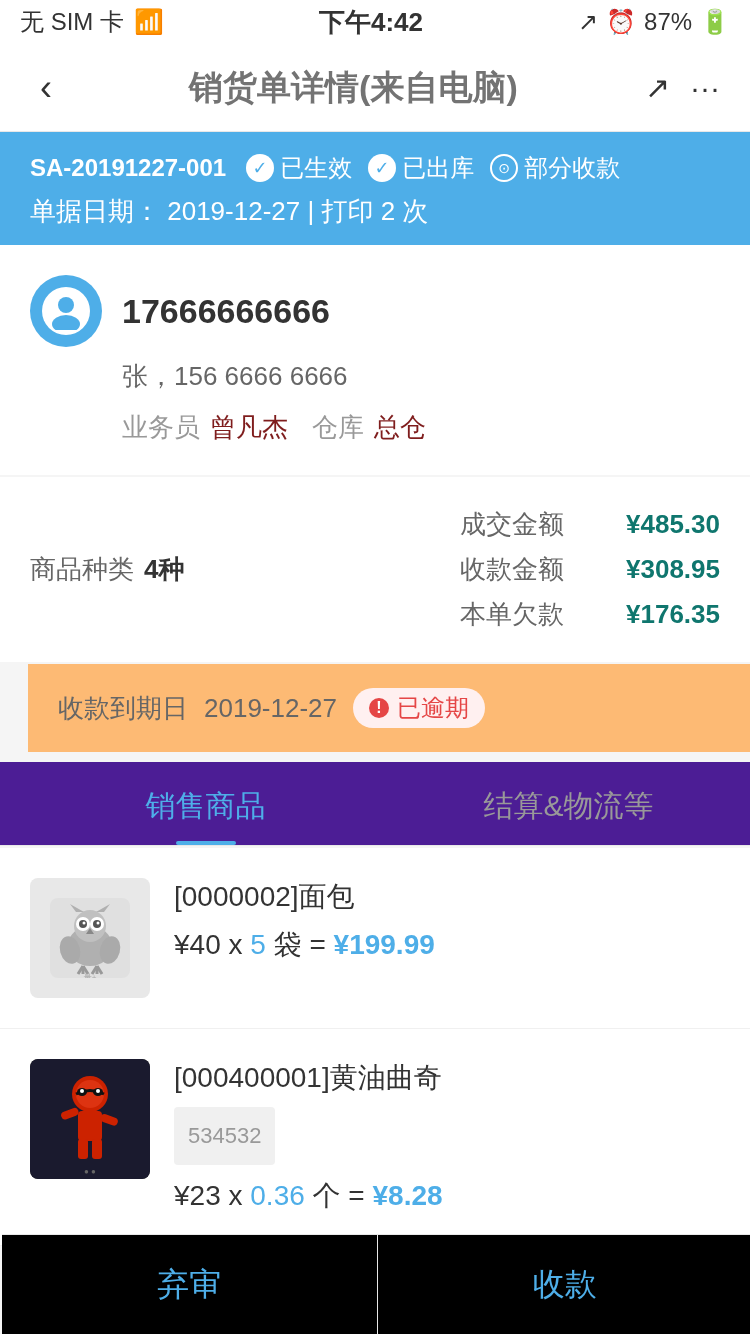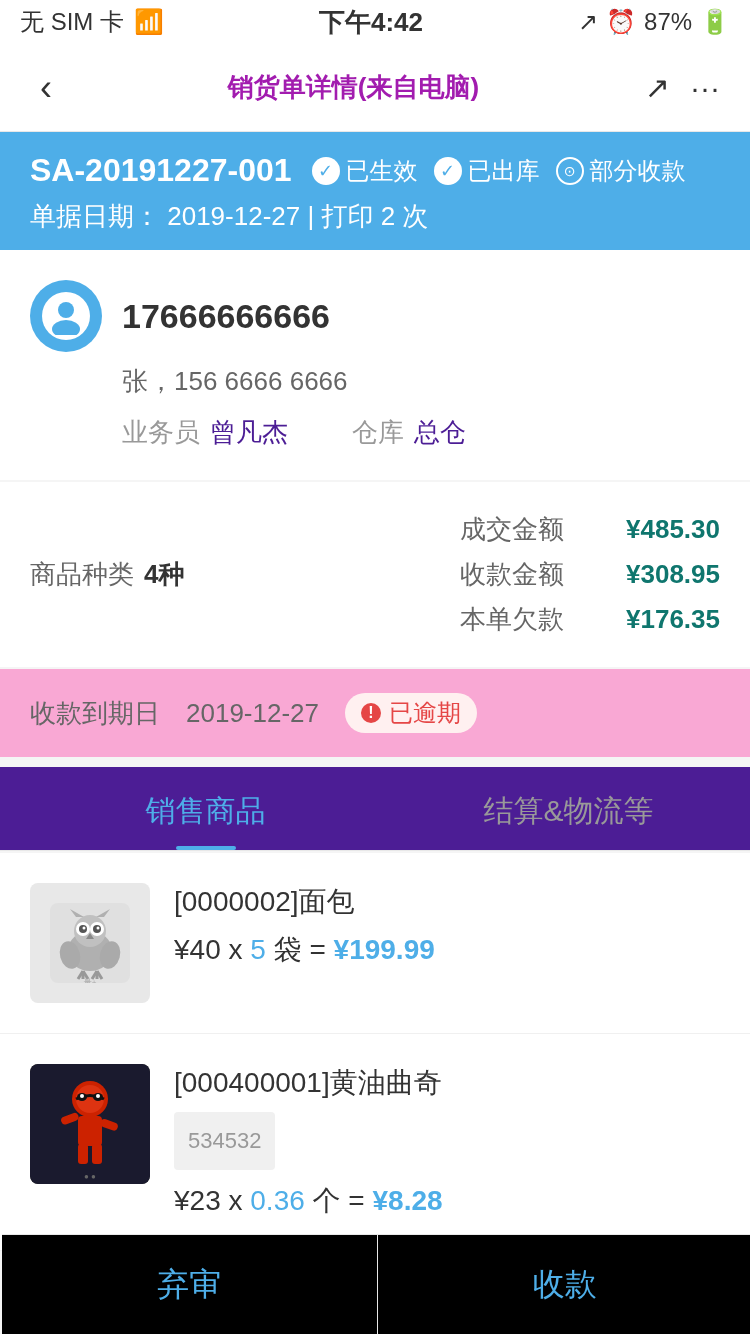--- a/index.html
+++ b/index.html
@@ -38,44 +38,44 @@
       padding: 0 30px;
       border-bottom: 1px solid #e8e8e8;
     }
     .nav-back {
       font-size: 36px;
       color: #333;
       cursor: pointer;
       padding: 10px;
     }
     .nav-title {
-      font-size: 26px;
+      font-size: 34px;
       font-weight: 600;
-      color: #a21caf;
+      color: #737373;
     }
     .nav-right { display: flex; align-items: center; gap: 20px; }
     .nav-icon {
       font-size: 30px;
       color: #333;
       cursor: pointer;
     }
 
     
     .header-banner {
       background: #4EAEE8;
       padding: 20px 30px 16px;
     }
     .header-top {
       display: flex;
       align-items: center;
       gap: 20px;
       margin-bottom: 10px;
     }
     .order-no {
-      font-size: 32px;
+      font-size: 24px;
       font-weight: 700;
       color: #fff;
     }
     .badge-group {
       display: flex;
       align-items: center;
       gap: 16px;
     }
     .badge {
       display: flex;
@@ -147,31 +147,31 @@
     .customer-phone {
       font-size: 26px;
       color: #666;
       margin-bottom: 16px;
       padding-left: 92px;
     }
     .customer-meta {
       display: flex;
       align-items: center;
       padding-left: 92px;
-      gap: 64px;
+      gap: 24px;
     }
     .meta-item {
       display: flex;
       align-items: center;
       gap: 10px;
       font-size: 26px;
       color: #666;
     }
     .meta-label { color: #999; }
-    .meta-value { color: #4c1d95; }
+    .meta-value { color: #7f1d1d; }
 
     
     .stats-section {
       background: #fff;
       padding: 30px;
       display: flex;
       justify-content: space-between;
       margin-bottom: 2px;
     }
     .stats-left {
@@ -192,28 +192,29 @@
       display: flex;
       align-items: center;
       gap: 36px;
       font-size: 26px;
     }
     .stat-label { color: #666; }
     .stat-value { color: #0f766e; font-weight: 600; min-width: 120px; text-align: right; }
 
     
     .due-section {
-      background: #f9a8d4;
+      background: #fdba74;
       padding: 24px 30px;
       display: flex;
       align-items: center;
-      gap: 26px;
+      gap: 16px;
       margin-bottom: 10px;
       font-size: 26px;
       color: #666;
+      margin-left: 28px;
     }
     .overdue-badge {
       display: flex;
       align-items: center;
       gap: 8px;
       background: #fff0f0;
       border-radius: 20px;
       padding: 4px 16px;
       color: #e54646;
       font-size: 24px;

